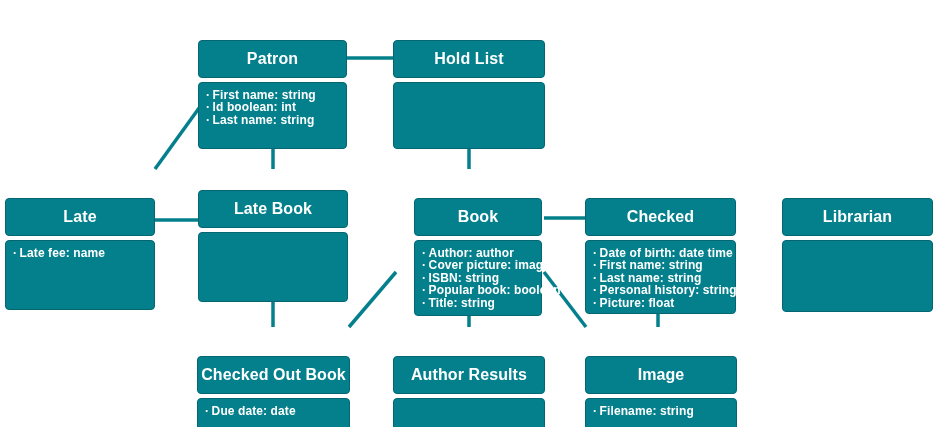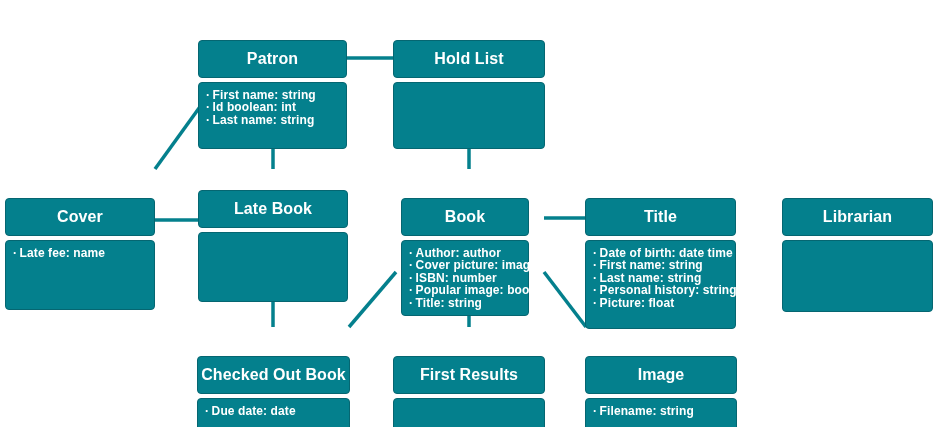--- a/index.html
+++ b/index.html
@@ -94,45 +94,45 @@
       <span class="attr">Last name: string</span>
     </div>
   </div>
 
   <div class="entity" style="left: 393px; top: 10px; width: 152px;">
     <div class="entity-header">Hold List</div>
     <div class="entity-body" style="height: 67px;"></div>
   </div>
 
   <div class="entity" style="left: 5px; top: 168px; width: 150px;">
-    <div class="entity-header">Cover</div>
+    <div class="entity-header">Late</div>
     <div class="entity-body" style="height: 70px;">
       <span class="attr">Late fee: name</span>
     </div>
   </div>
 
   <div class="entity" style="left: 198px; top: 160px; width: 150px;">
     <div class="entity-header">Late Book</div>
     <div class="entity-body" style="height: 70px;"></div>
   </div>
 
-  <div class="entity" style="left: 377px; top: 168px; width: 152px; padding-left: 24px;">
+  <div class="entity" style="left: 390px; top: 168px; width: 152px; padding-left: 24px;">
     <div class="entity-header">Book</div>
     <div class="entity-body" style="height: 76px;">
       <span class="attr">Author: author</span>
       <span class="attr">Cover picture: image·</span>
-      <span class="attr">ISBN: number</span>
-      <span class="attr">Popular image: boolean</span>
+      <span class="attr">ISBN: string</span>
+      <span class="attr">Popular book: boolean</span>
       <span class="attr">Title: string</span>
     </div>
   </div>
 
   <div class="entity" style="left: 585px; top: 168px; width: 151px;">
-    <div class="entity-header">Title</div>
-    <div class="entity-body" style="height: 89px;">
+    <div class="entity-header">Checked</div>
+    <div class="entity-body" style="height: 74px;">
       <span class="attr">Date of birth: date time</span>
       <span class="attr">First name: string</span>
       <span class="attr">Last name: string</span>
       <span class="attr">Personal history: string</span>
       <span class="attr">Picture: float</span>
     </div>
   </div>
 
   <div class="entity" style="left: 197px; top: 326px; width: 153px;">
     <div class="entity-header">Checked Out Book</div>
@@ -140,21 +140,21 @@
       <span class="attr">Due date: date</span>
     </div>
   </div>
 
   <div class="entity" style="left: 782px; top: 168px; width: 151px;">
     <div class="entity-header">Librarian</div>
     <div class="entity-body" style="height: 72px;"></div>
   </div>
 
   <div class="entity" style="left: 393px; top: 326px; width: 152px;">
-    <div class="entity-header">First Results</div>
+    <div class="entity-header">Author Results</div>
     <div class="entity-body" style="height: 60px;"></div>
   </div>
 
   <div class="entity" style="left: 585px; top: 326px; width: 152px;">
     <div class="entity-header">Image</div>
     <div class="entity-body" style="height: 73px;">
       <span class="attr">Filename: string</span>
     </div>
   </div>
 

